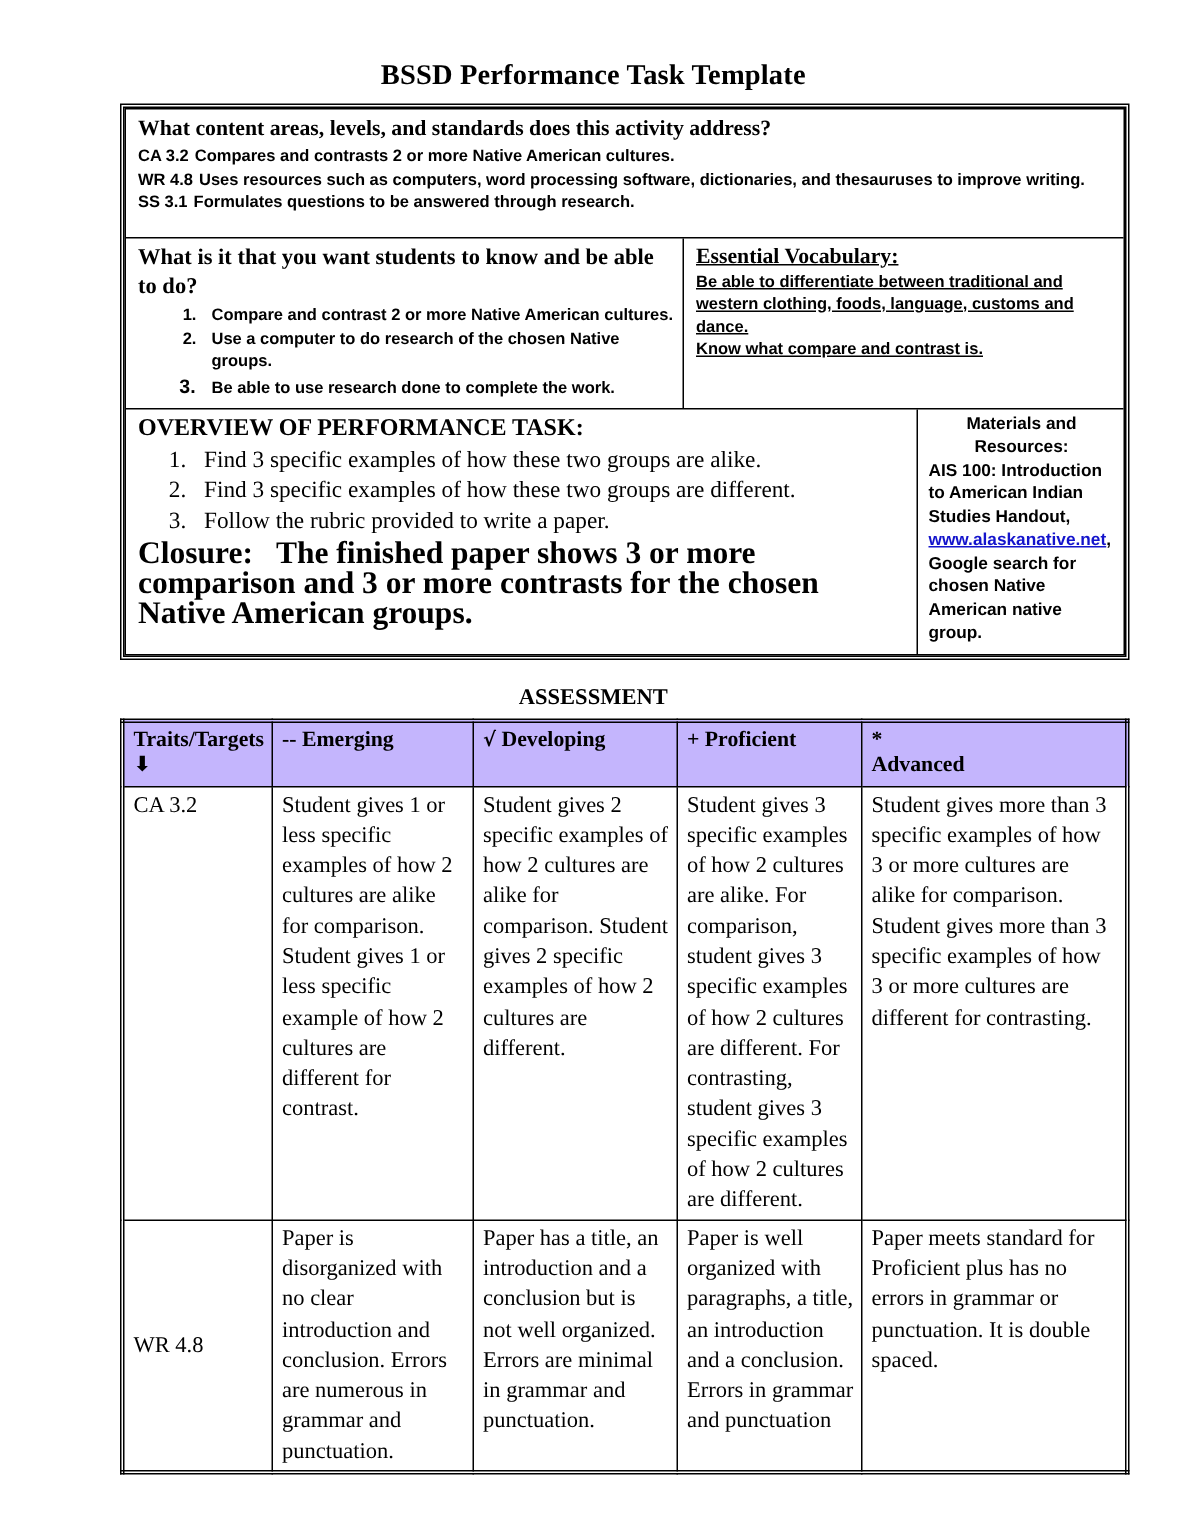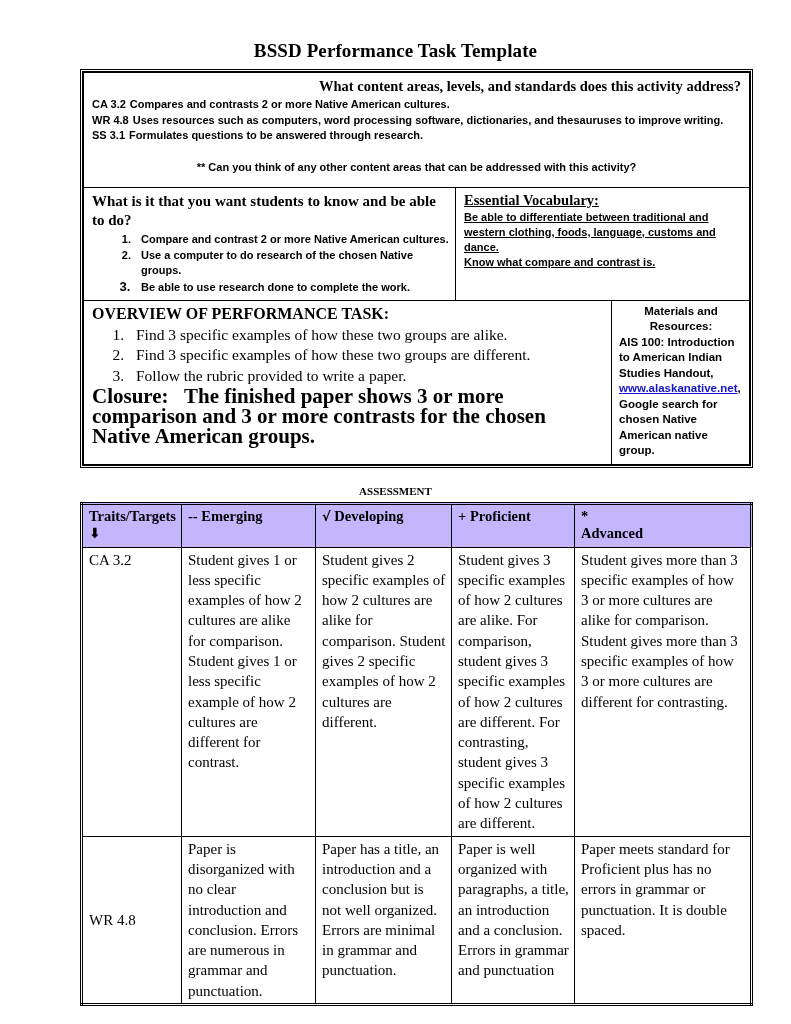--- a/index.html
+++ b/index.html
@@ -64,21 +64,21 @@
   }
 
   
   .sec1 {
     padding: 5px 8px 14px 8px;
   }
   .sec1 h2 {
     margin: 0 0 2px 0;
     font-size: 14.5px;
     font-weight: bold;
-    text-align: right;
+    text-align: left;
   }
   .std-line {
     font-family: "Liberation Sans", "DejaVu Sans", sans-serif;
     font-size: 11px;
     font-weight: bold;
     line-height: 15.5px;
     white-space: nowrap;
   }
   .std-line .code { margin-right: 4px; }
   .sec1-note {
@@ -157,21 +157,21 @@
     font-weight: bold;
     line-height: 15.5px;
   }
   .materials-body a {
     color: #1414cc;
   }
 
   
   .assessment-title {
     text-align: center;
-    font-size: 11px;
+    font-size: 15px;
     font-weight: bold;
     margin-top: 17px;
     margin-bottom: 5px;
   }
 
   table.rubric {
     margin: 0 41px 0 80px;
     width: 670px;
     border-collapse: collapse;
     table-layout: fixed;
@@ -219,21 +219,20 @@
           <h2>What content areas, levels, and standards does this activity address?</h2>
           <div class="std-line">
             <span class="code">CA 3.2</span><span>Compares and contrasts 2 or more Native American cultures.</span>
           </div>
           <div class="std-line">
             <span class="code">WR 4.8</span><span>Uses resources such as computers, word processing software, dictionaries, and thesauruses to improve writing.</span>
           </div>
           <div class="std-line">
             <span class="code">SS 3.1</span><span>Formulates questions to be answered through research.</span>
           </div>
-          <div class="sec1-note">** Can you think of any other content areas that can be addressed with this activity?</div>
         </div>
       </div>
 
       <div class="band band-split">
         <div class="cell-left sec2-left">
           <h3>What is it that you want students to know and be able to do?</h3>
           <ol class="know-list">
             <li>Compare and contrast 2 or more Native American cultures.</li>
             <li>Use a computer to do research of the chosen Native groups.</li>
             <li class="bignum">Be able to use research done to complete the work.</li>

